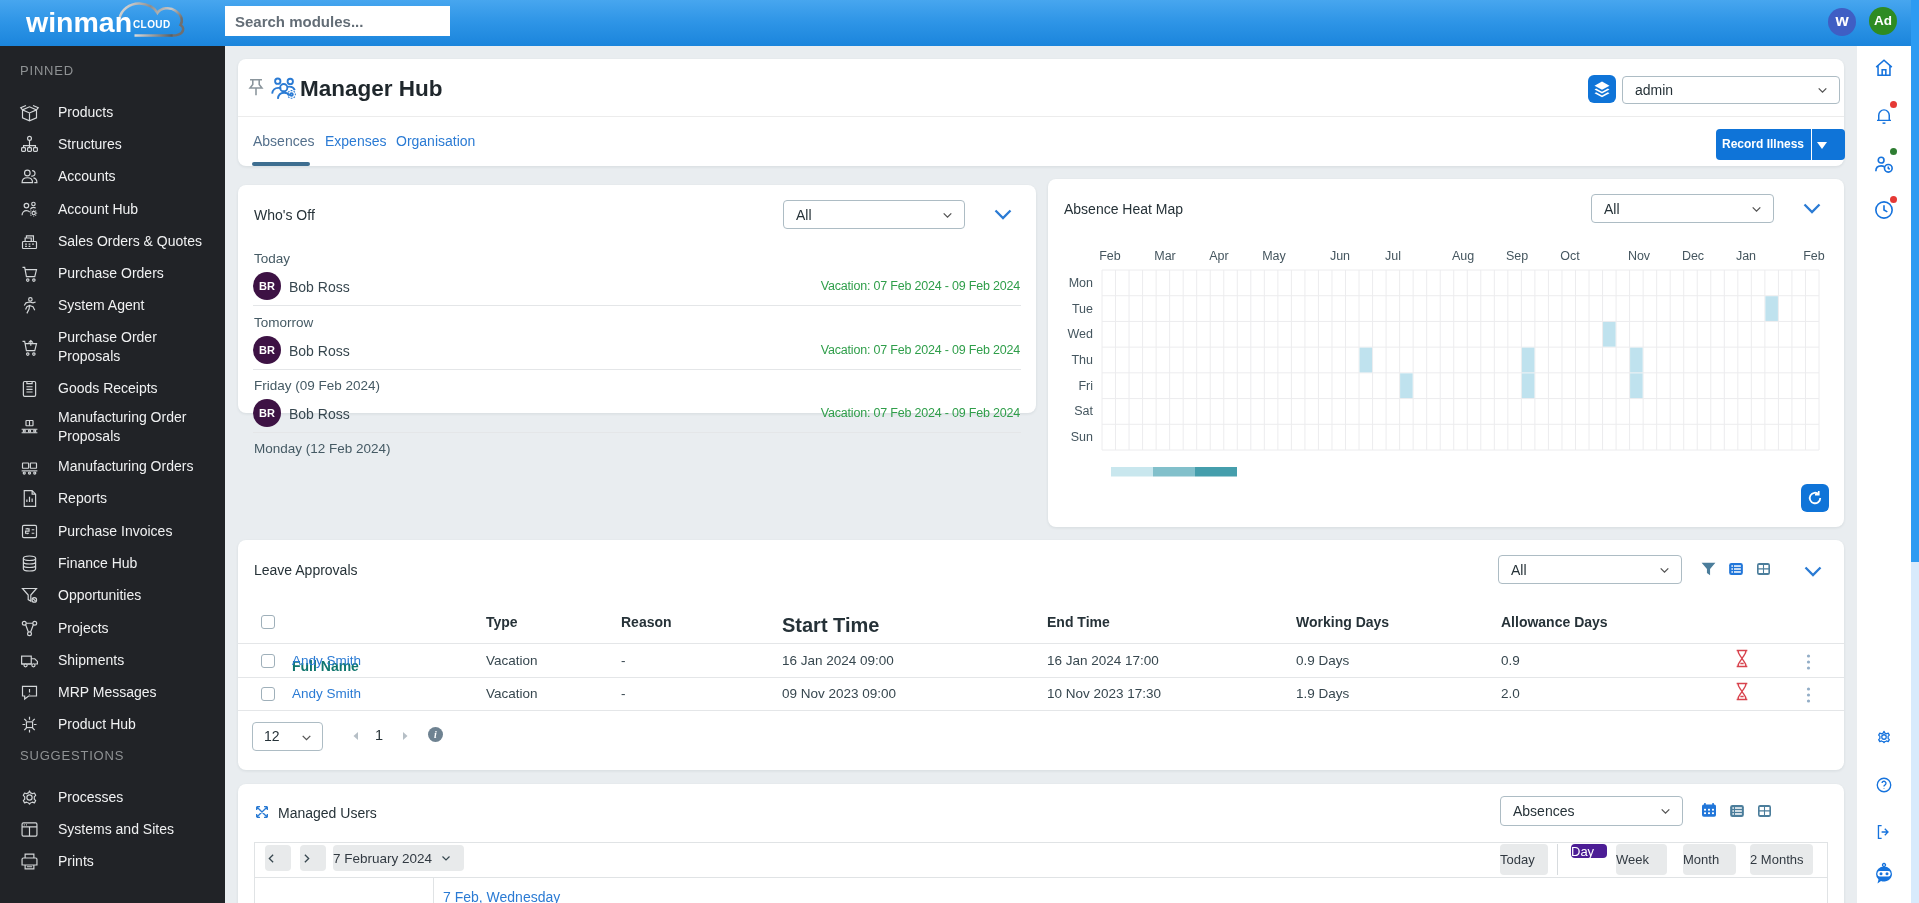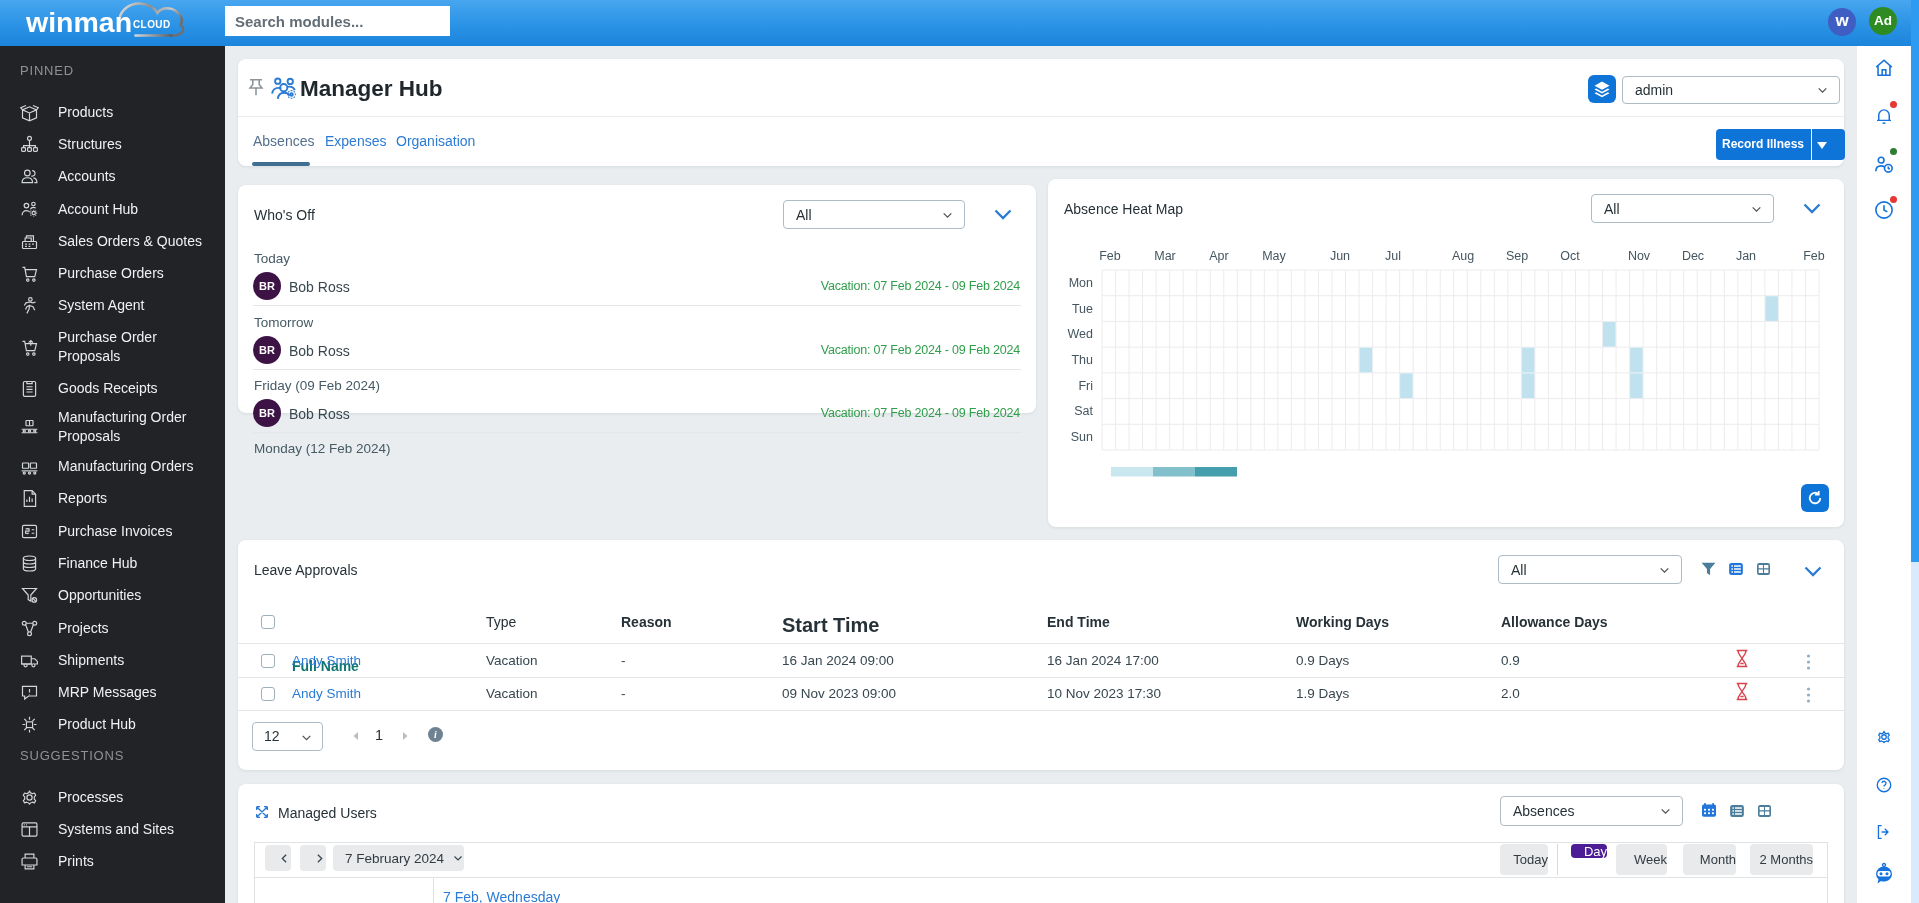--- a/index.html
+++ b/index.html
@@ -34,21 +34,21 @@
 
   
   .card { position:absolute; background:#fff; border-radius:8px; box-shadow:0 1px 3px rgba(25,40,60,0.09); }
   .ctitle { font-size:14px; color:#263238; }
   .sel { position:absolute; border:1px solid #adbcc4; border-radius:4px; background:#fff;
     font-size:14px; color:#263238; display:flex; align-items:center; padding-left:12px; }
   .sel .car { position:absolute; right:10px; top:50%; transform:translateY(-50%); }
   .chev { position:absolute; }
 
   .graybtn { position:absolute; background:#e8eaeb; border-radius:4px; font-size:13px; color:#323a42;
-    display:flex; align-items:center; justify-content:flex-end; }
+    display:flex; align-items:center; justify-content:flex-start; }
 </style>
 </head>
 <body>
 
 <div id="topbar" class="abs">
   <svg class="abs" style="left:24px; top:0px;" width="170" height="46" viewBox="0 0 170 46">
     <defs>
       <linearGradient id="cloudg" x1="0" y1="0" x2="1" y2="0.4">
         <stop offset="0" stop-color="#e8e8e8"></stop>
           <stop offset="0.45" stop-color="#8d8d8d"></stop>
@@ -503,21 +503,21 @@
       <rect x="8.5" y="14.4" width="12" height="2.6" fill="#fff"></rect>
     </svg>
   <svg class="abs" style="left:1519px; top:23px;" width="13" height="12" viewBox="0 0 24 22">
       <path d="M0 4 a4 4 0 0 1 4 -4 h16 a4 4 0 0 1 4 4 v14 a4 4 0 0 1 -4 4 h-16 a4 4 0 0 1 -4 -4 Z M3 3.5 h8 v6 h-8 Z M13 3.5 h8 v6 h-8 Z M3 12 h8 v6.5 h-8 Z M13 12 h8 v6.5 h-8 Z" fill="#4b7d9b" fill-rule="evenodd"></path>
     </svg>
   <svg class="chev" style="left:1563px; top:19px;" width="24" height="24" viewBox="0 0 24 24" fill="none" stroke="#2b7bd4" stroke-width="2.3">
       <path d="M4.5 8.5 l7.5 7.5 7.5-7.5"></path>
     </svg>
   <div id="tbl">
       <div class="abs" style="left:54px; top:74px; font-size:14px; font-weight:bold; color:#0f766e;margin-top:44px;">Full Name</div>
-      <div class="abs" style="left:248px; top:74px; font-size:14px; font-weight:normal; color:#263238;">Type</div>
+      <div class="abs" style="left:248px; top:74px; font-size:14px; font-weight:bold; color:#263238;">Type</div>
       <div class="abs" style="left:383px; top:74px; font-size:14px; font-weight:bold; color:#263238;">Reason</div>
       <div class="abs" style="left:544px; top:74px; font-size:20px; font-weight:bold; color:#263238;">Start Time</div>
       <div class="abs" style="left:809px; top:74px; font-size:14px; font-weight:bold; color:#263238;">End Time</div>
       <div class="abs" style="left:1058px; top:74px; font-size:14px; font-weight:bold; color:#263238;">Working Days</div>
       <div class="abs" style="left:1263px; top:74px; font-size:14px; font-weight:bold; color:#263238;">Allowance Days</div>
       <div class="abs" style="left:23px; top:75px; width:14px; height:14px; border:1.5px solid #9fb0ba; border-radius:3px;"></div>
       <div class="abs" style="left:0px; top:103px; width:1606px; height:1px; background:#e4e6e8;"></div>
       <div class="abs" style="left:23px; top:114px; width:14px; height:14px; border:1.5px solid #9fb0ba; border-radius:3px;"></div>
       <div class="abs" style="left:54px; top:113px; font-size:13.5px; color:#2b7bd4;">Andy Smith</div>
       <div class="abs" style="left:248px; top:113px; font-size:13.5px; color:#37474f;">Vacation</div>

